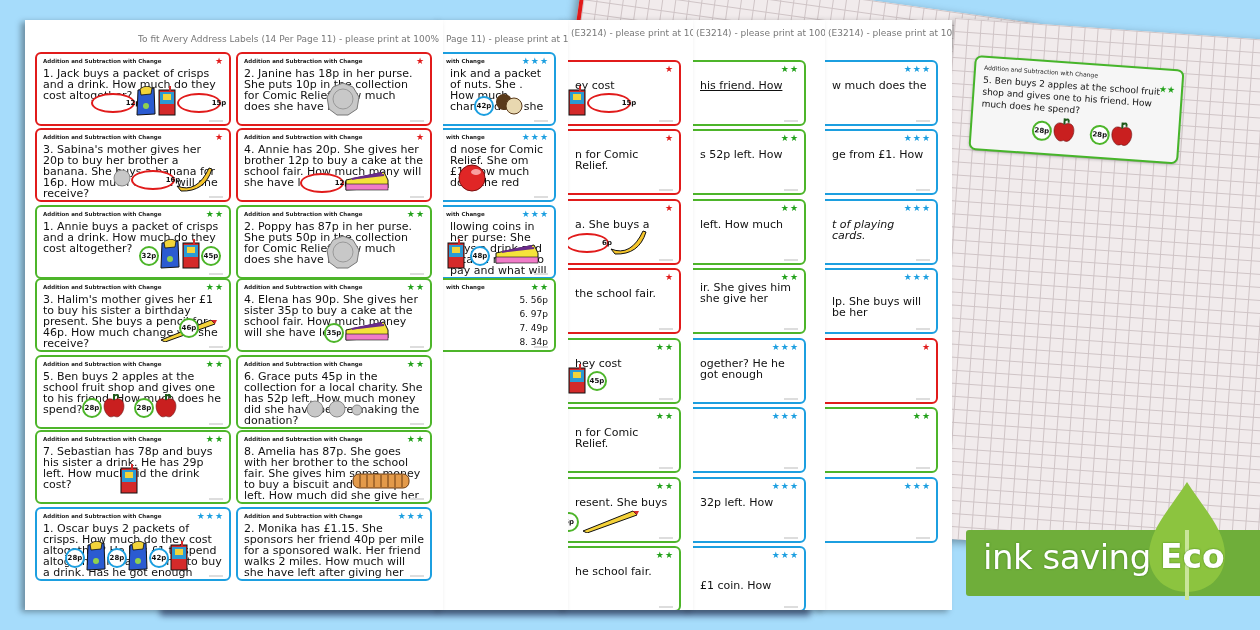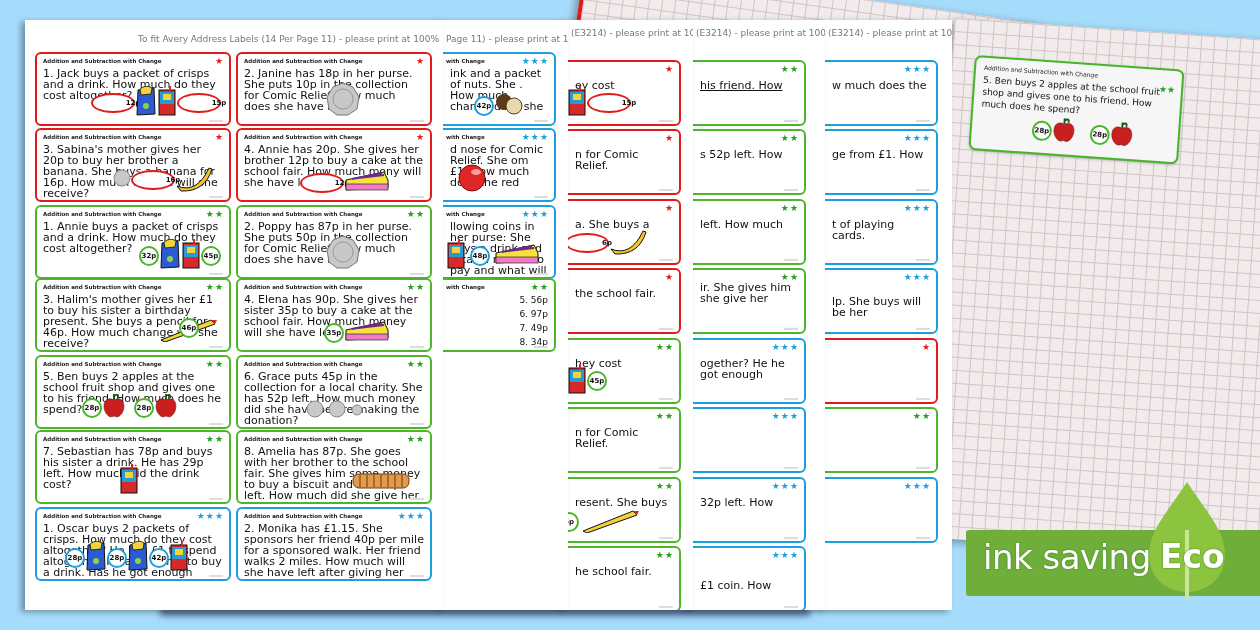--- a/index.html
+++ b/index.html
@@ -111,21 +111,21 @@
       <div class="q" style="padding-left: 82px; margin-top: 14px;">w much does the</div>
       <div class="foot"></div>
     </div>
     <div class="card blue" style="left: -80px; top: 109px; width: 196px; height: 66px;">
       <div class="stars">★★★</div>
       <div class="q" style="padding-left: 82px; margin-top: 14px;">ge from £1. How</div>
       <div class="foot"></div>
     </div>
     <div class="card blue" style="left: -80px; top: 179px; width: 196px; height: 66px;">
       <div class="stars">★★★</div>
-      <div class="q" style="padding-left: 82px; margin-top: 14px;">t of playing cards.</div>
+      <div class="q" style="padding-left: 82px; margin-top: 14px; font-style: italic;">t of playing cards.</div>
       <div class="foot"></div>
     </div>
     <div class="card blue" style="left: -80px; top: 248px; width: 196px; height: 66px;">
       <div class="stars">★★★</div>
       <div class="q" style="padding-left: 82px; margin-top: 22px;">lp. She buys will be her</div>
       <div class="foot"></div>
     </div>
     <div class="card red" style="left: -80px; top: 318px; width: 196px; height: 66px;">
       <div class="stars">★</div>
       <div class="q" style="padding-left: 82px; margin-top: 14px;"></div>

